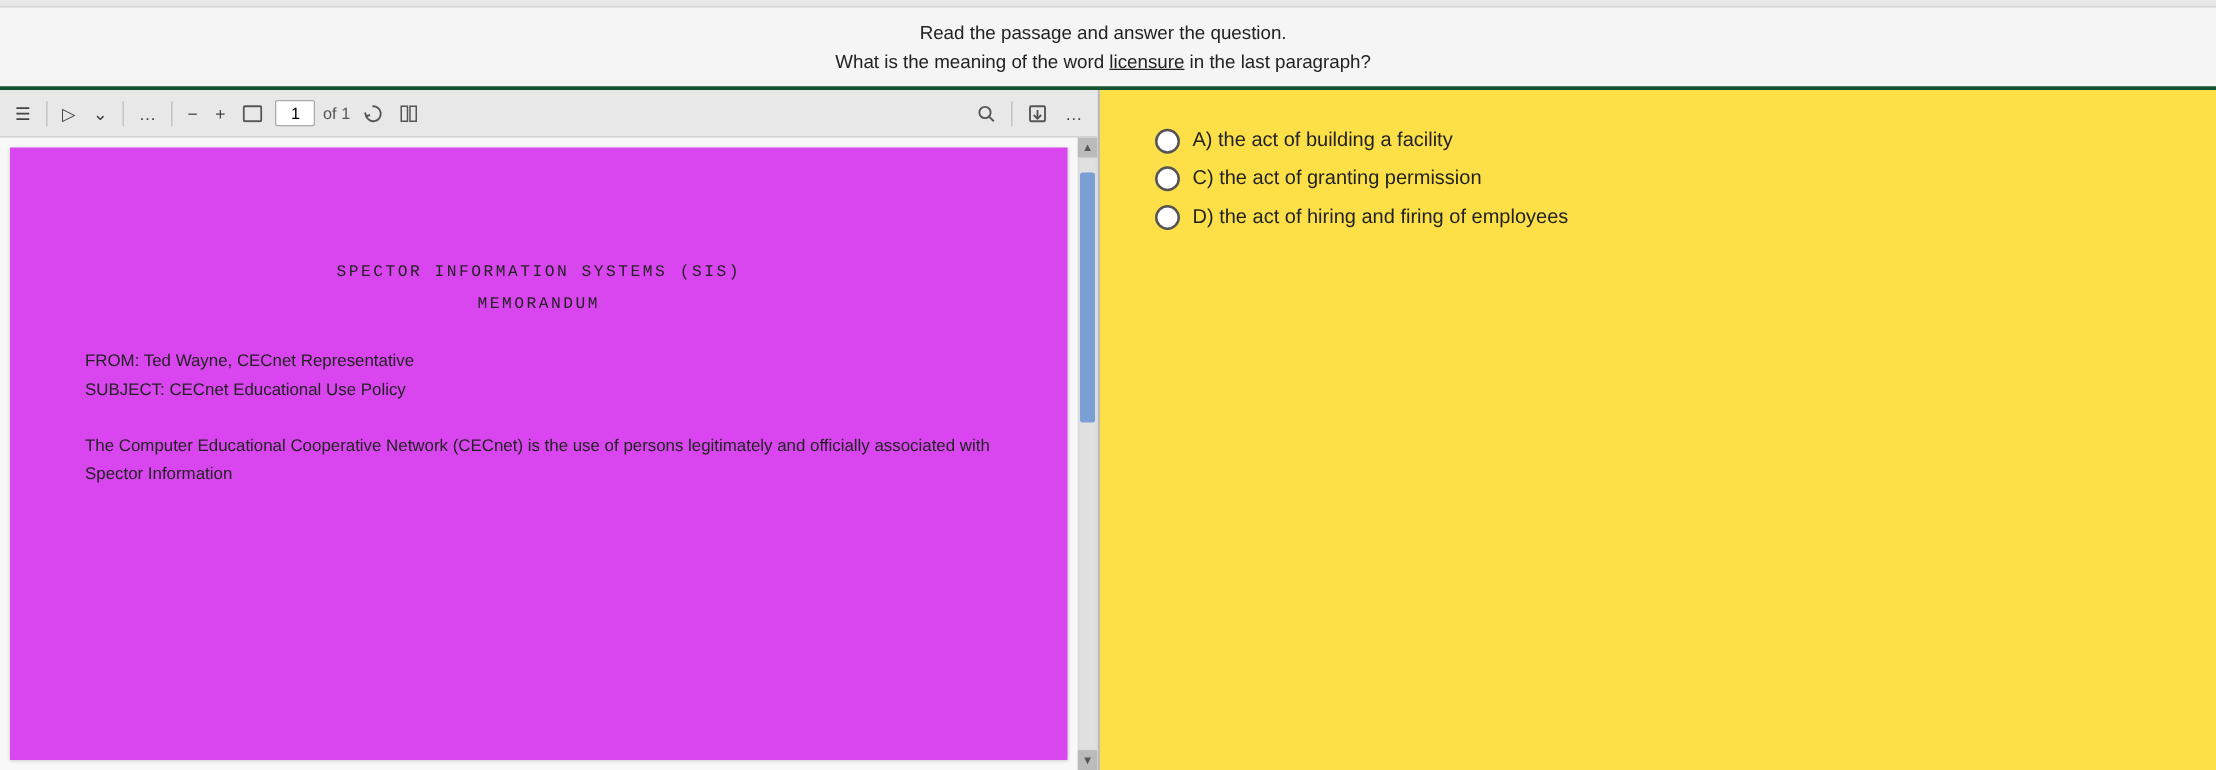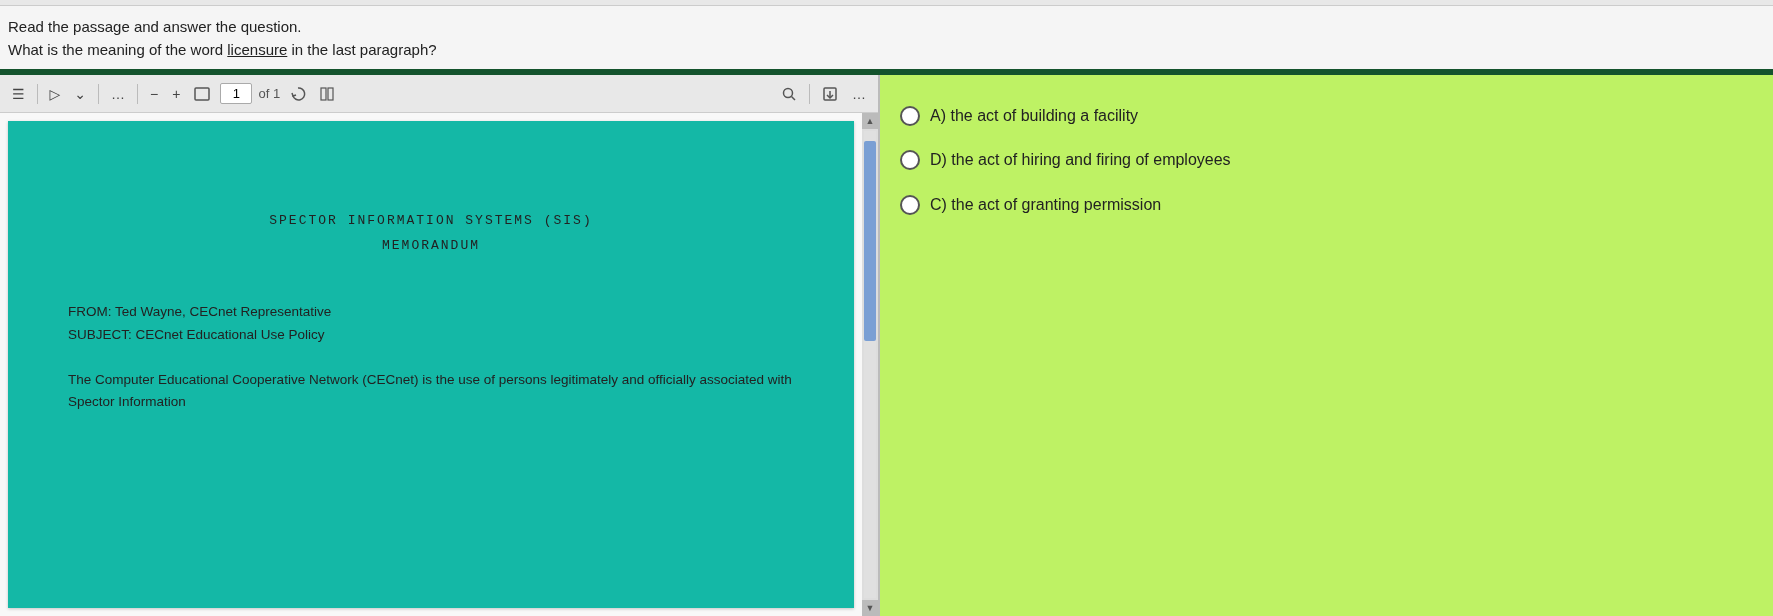--- a/index.html
+++ b/index.html
@@ -18,21 +18,22 @@
       background: #e8e8e8;
       height: 6px;
       width: 100%;
       border-bottom: 1px solid #ccc;
     }
 
     
     .question-bar {
       background: #f5f5f5;
       padding: 10px 16px 8px 8px;
-      border-bottom: 6px solid #14532d;
+      border-bottom: 3px solid #14532d;
+      text-align: center;
     }
     .question-text {
       font-size: 15px;
       color: #222;
       line-height: 1.5;
     }
     .question-text .underline {
       text-decoration: underline;
     }
 
@@ -98,41 +99,41 @@
     .doc-content {
       flex: 1;
       overflow-y: auto;
       background: #f8f8f8;
       position: relative;
       display: flex;
     }
     .doc-page {
       flex: 1;
       padding: 30px 60px;
-      background: #14b8a6;
+      background: #d946ef;
       margin: 8px;
       box-shadow: 0 1px 3px rgba(0,0,0,0.2);
       font-size: 13.5px;
       color: #222;
       line-height: 1.6;
     }
     .doc-title {
       text-align: center;
       font-family: 'Courier New', monospace;
       letter-spacing: 2px;
       font-size: 13px;
       margin-bottom: 4px;
       margin-top: 60px;
     }
     .doc-subtitle {
       text-align: center;
       font-family: 'Courier New', monospace;
       letter-spacing: 2px;
       font-size: 13px;
-      margin-bottom: 44px;
+      margin-bottom: 24px;
     }
     .doc-body {
       font-family: Arial, sans-serif;
       font-size: 13.5px;
     }
     .doc-body p {
       margin-bottom: 21px;
     }
     .doc-body .memo-line {
       margin-bottom: 2px;
@@ -169,25 +170,25 @@
       height: 200px;
       background: #7a9fd4;
       border-radius: 2px;
       position: absolute;
       top: 10px;
     }
 
     
     .answer-panel {
       flex: 1;
-      background: #bef264;
-      padding: 30px 20px;
+      background: #fde047;
+      padding: 30px 44px;
       display: flex;
       flex-direction: column;
-      gap: 22px;
+      gap: 8px;
     }
     .answer-option {
       display: flex;
       align-items: flex-start;
       gap: 10px;
       cursor: pointer;
     }
     .answer-radio {
       width: 20px;
       height: 20px;
@@ -297,26 +298,26 @@
       <div class="answer-radio"></div>
       <span class="answer-text">
         <span>A)  </span><span>the act of building a facility</span>
       </span>
     </div>
 
 
     <div class="answer-option">
       <div class="answer-radio"></div>
       <span class="answer-text">
-        <span>D)  </span><span>the act of hiring and firing of employees</span>
+        <span>C)  </span><span>the act of granting permission</span>
       </span>
     </div>
 
     <div class="answer-option">
       <div class="answer-radio"></div>
       <span class="answer-text">
-        <span>C)  </span><span>the act of granting permission</span>
+        <span>D)  </span><span>the act of hiring and firing of employees</span>
       </span>
     </div>
 
   </div>
 
 </div>
 
 </body></html>

